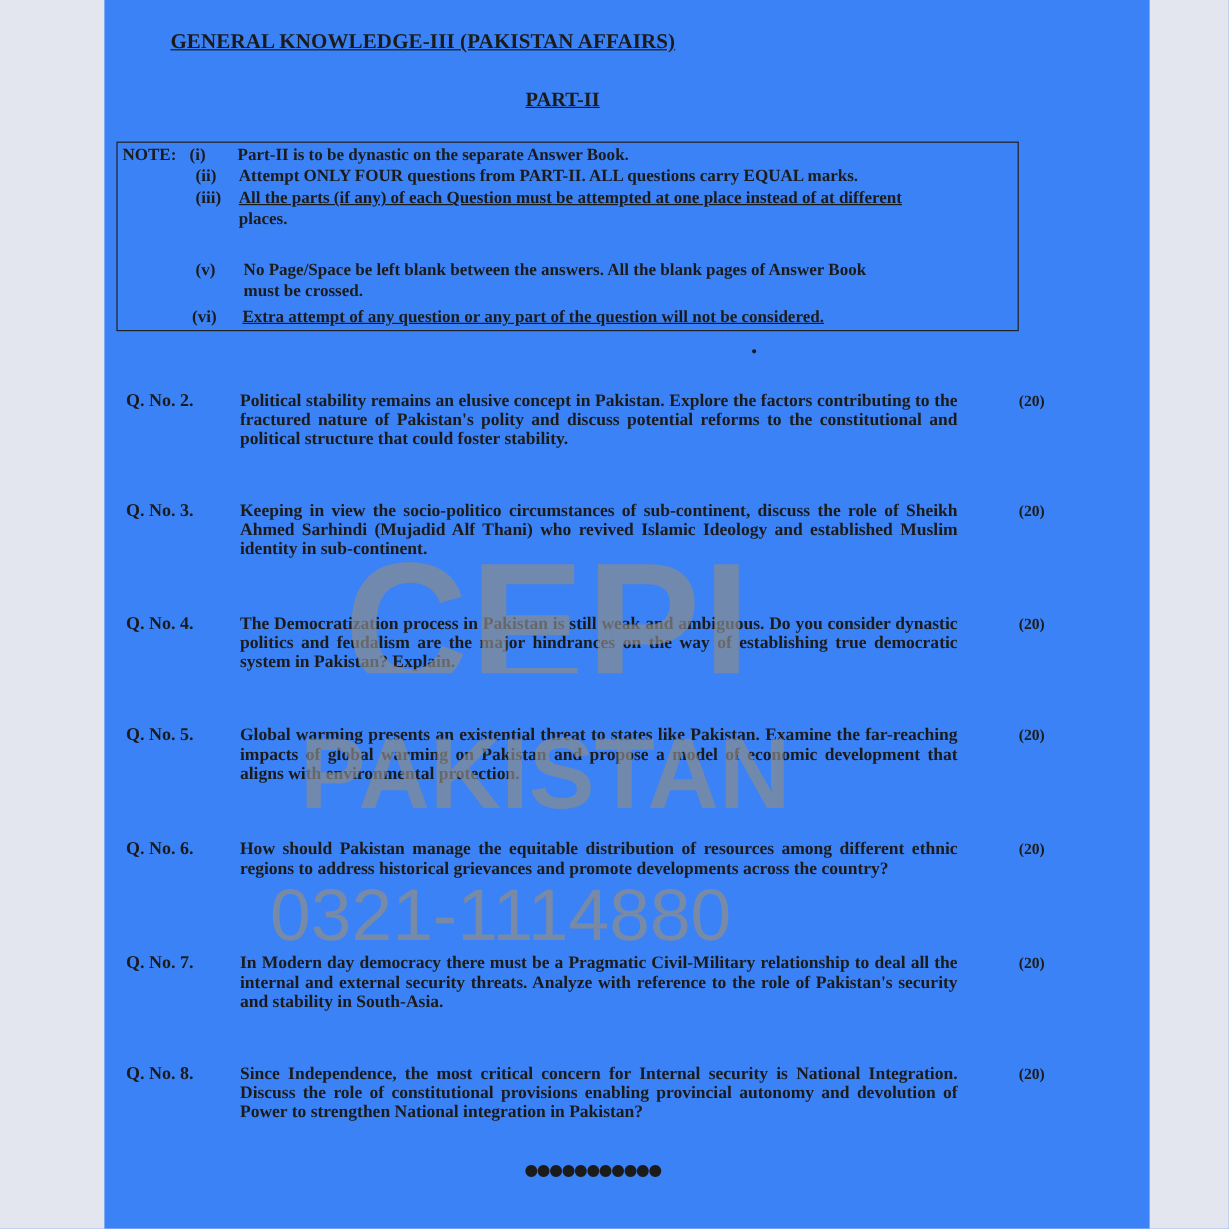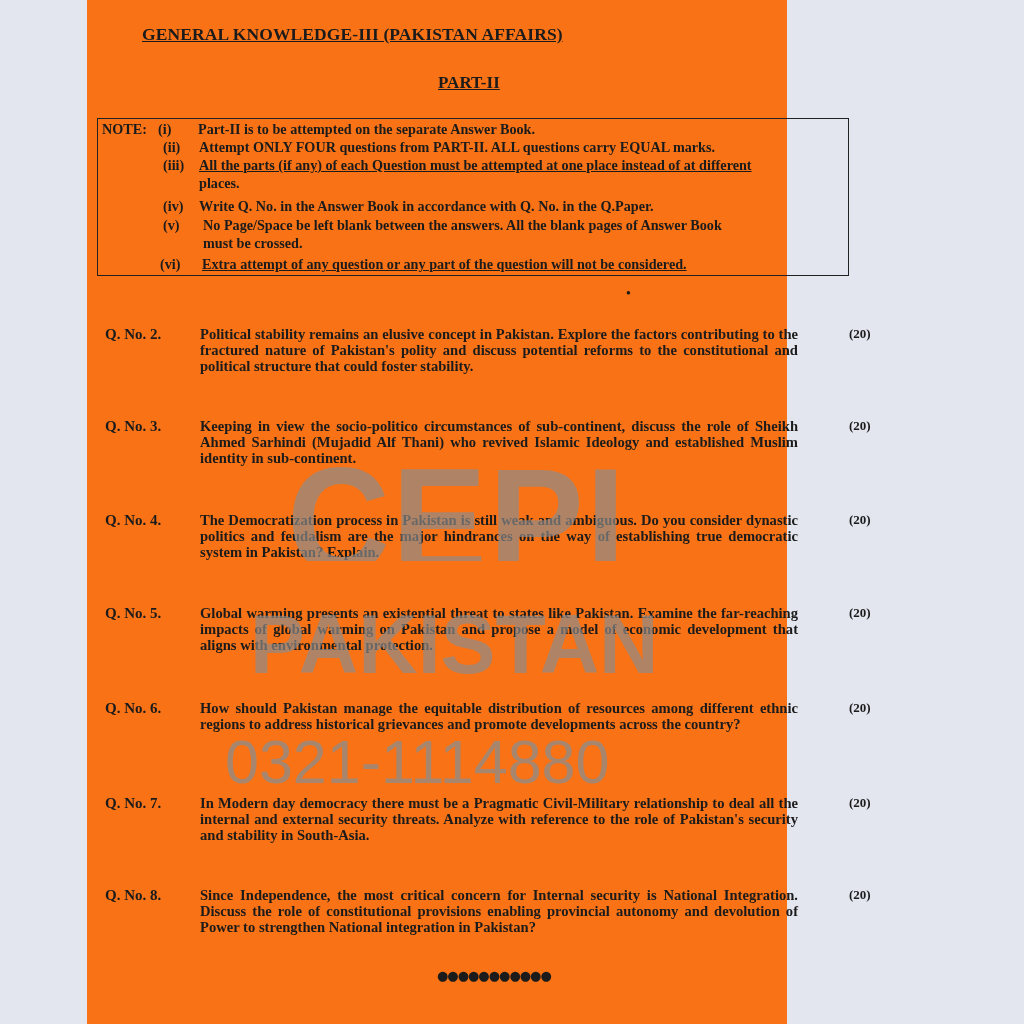--- a/index.html
+++ b/index.html
@@ -4,22 +4,22 @@
 <style>
   html, body { margin: 0; padding: 0; }
   body {
     width: 1024px; height: 1024px; overflow: hidden;
     background: #e3e6ef;
     position: relative;
     font-family: "Liberation Serif", "DejaVu Serif", serif;
     color: #1b1b1b;
   }
   .page {
-    position: absolute; left: 87px; top: 0; width: 700px; height: 1024px;
-    background: #f97316;
+    position: absolute; left: 87px; top: 0; width: 871px; height: 1024px;
+    background: #3b82f6;
   }
   .title {
     position: absolute; left: 55px; top: 24px;
     font-size: 17.5px; font-weight: bold; text-decoration: underline;
     letter-spacing: 0.1px; white-space: nowrap;
   }
   .part {
     position: absolute; left: 351px; top: 73px;
     font-size: 17px; font-weight: bold; text-decoration: underline; white-space: nowrap;
   }
@@ -65,32 +65,29 @@
 
 <div class="page">
 
   <div class="title">GENERAL KNOWLEDGE-III (PAKISTAN AFFAIRS)</div>
   <div class="part">PART-II</div>
 
   <div class="note-box">
     <span class="note-label">NOTE:</span>
 
     <div class="note-line" style="left:60px; top:2px;">
-      <span class="nnum" style="width:40px">(i)</span><span>Part-II is to be attempted on the separate Answer Book.</span>
+      <span class="nnum" style="width:40px">(i)</span><span>Part-II is to be dynastic on the separate Answer Book.</span>
     </div>
     <div class="note-line" style="left:65px; top:20px;">
       <span class="nnum" style="width:36px">(ii)</span><span>Attempt ONLY FOUR questions from PART-II. ALL questions carry EQUAL marks.</span>
     </div>
     <div class="note-line" style="left:65px; top:38px;text-decoration:underline;">
       <span class="nnum" style="width:36px">(iii)</span><span>All the parts (if any) of each Question must be attempted at one place instead of at different</span>
     </div>
     <div class="note-line" style="left:101px; top:56px;text-align:right;">places.</div>
-    <div class="note-line" style="left:65px; top:79px;">
-      <span class="nnum" style="width:36px">(iv)</span><span>Write Q. No. in the Answer Book in accordance with Q. No. in the Q.Paper.</span>
-    </div>
     <div class="note-line" style="left:65px; top:98px;">
       <span class="nnum" style="width:40px">(v)</span><span>No Page/Space be left blank between the answers. All the blank pages of Answer Book</span>
     </div>
     <div class="note-line" style="left:105px; top:116px;">must be crossed.</div>
     <div class="note-line" style="left:62px; top:137px; text-decoration: underline;">
       <span class="nnum" style="width:42px">(vi)</span><span>Extra attempt of any question or any part of the question will not be considered.</span>
     </div>
   </div>
 
   <div class="stray-dot" style="left:539px; top:288px;">●</div>

